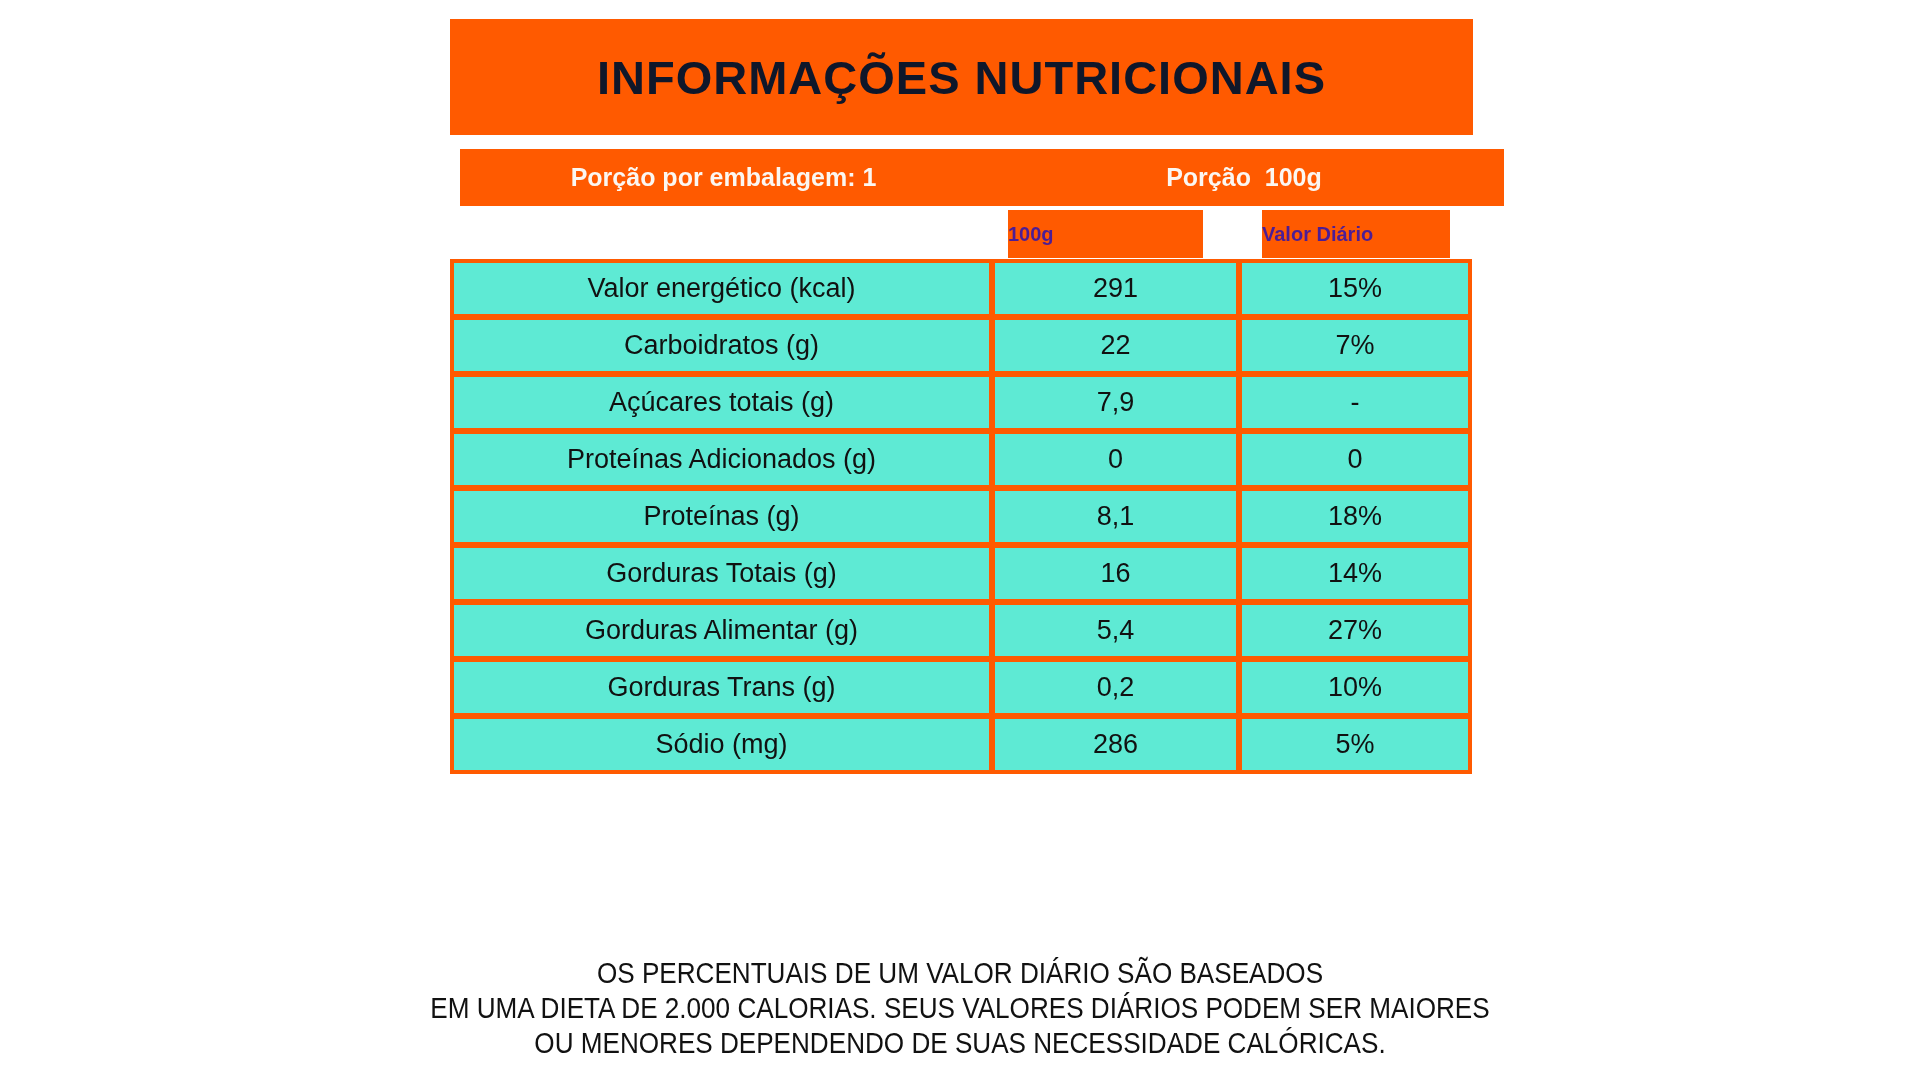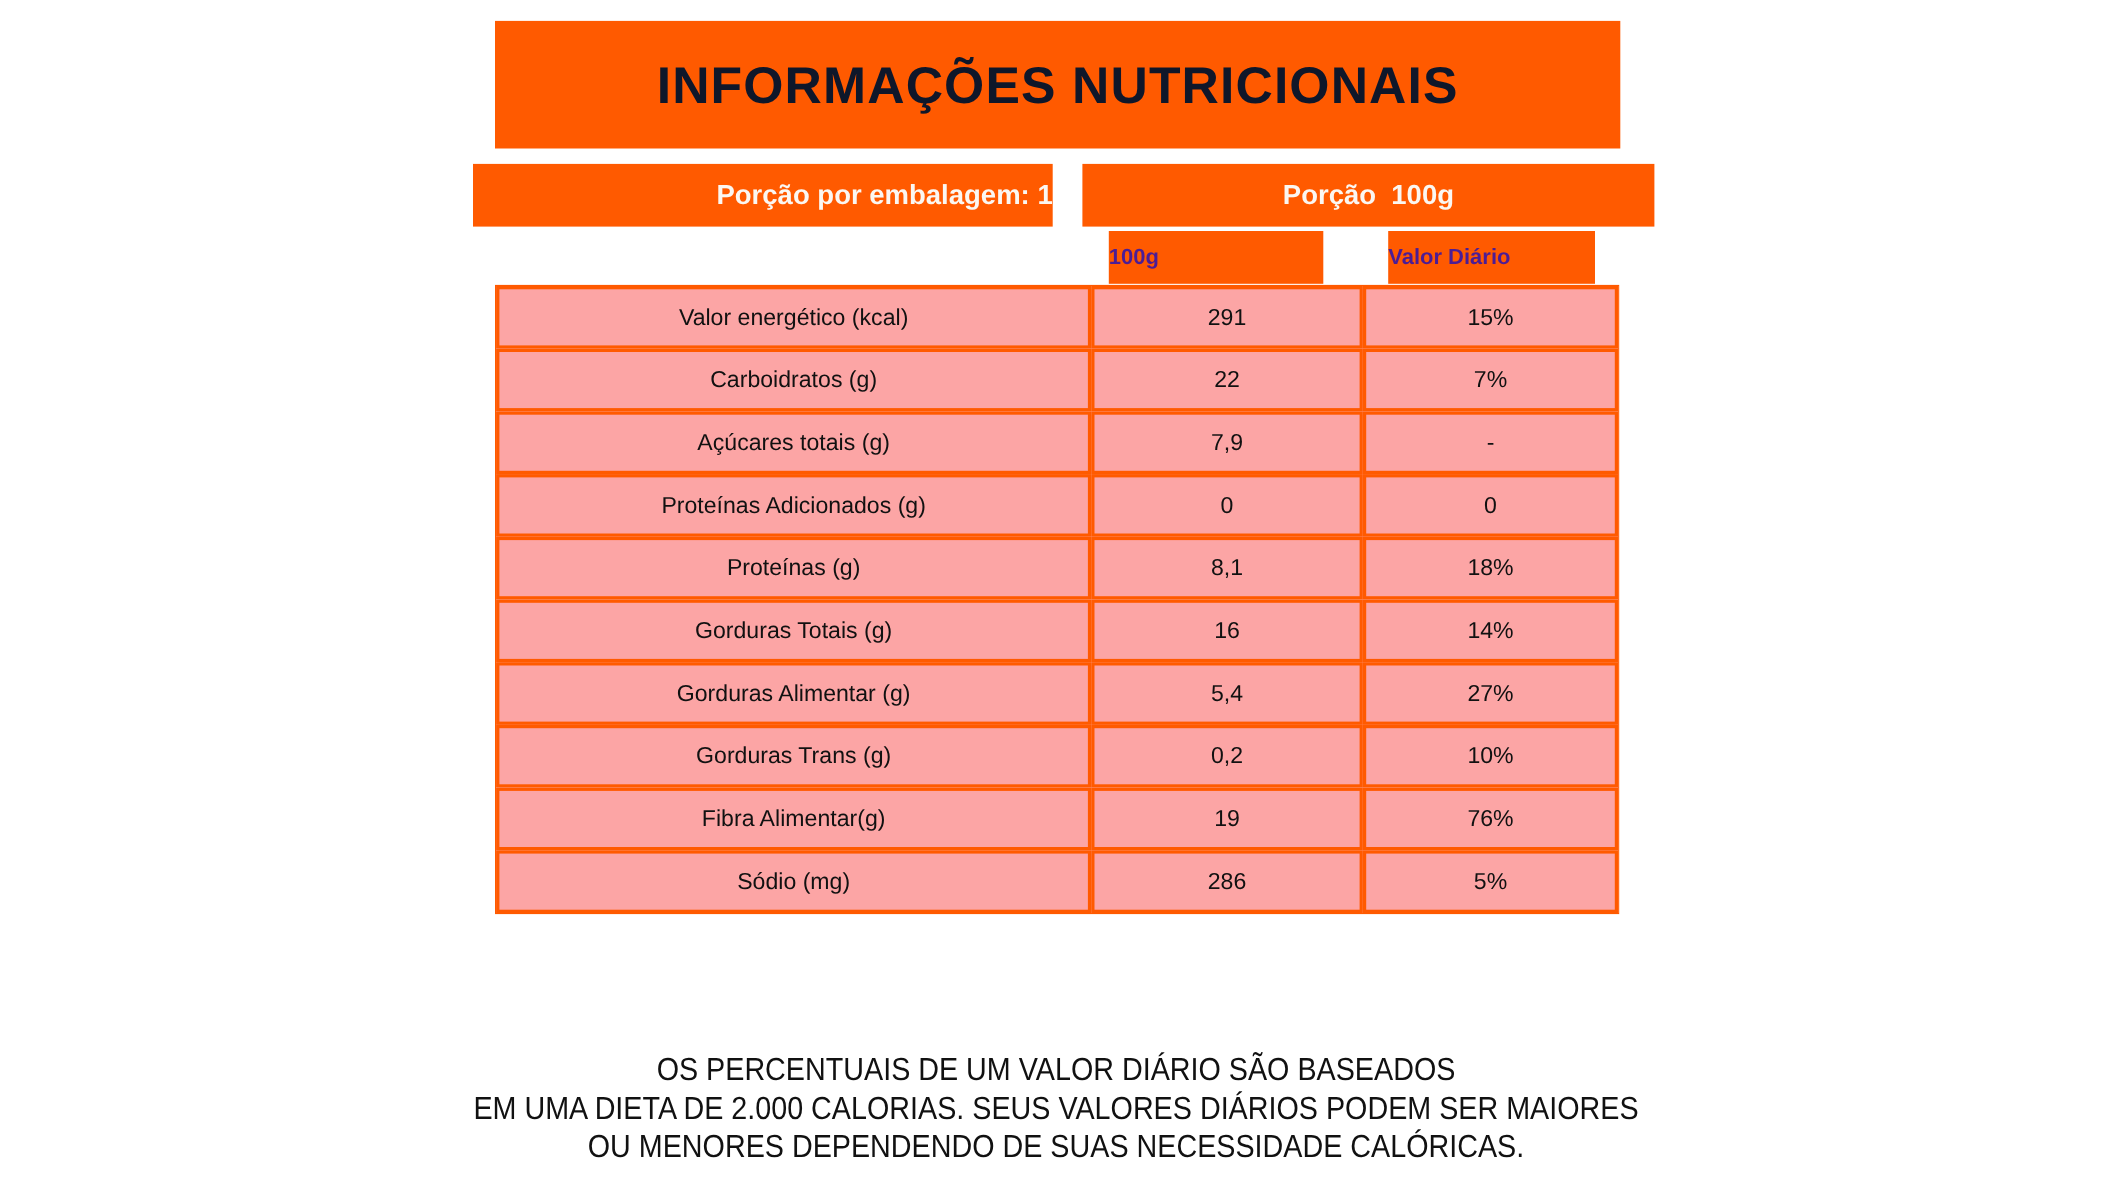--- a/index.html
+++ b/index.html
@@ -33,21 +33,21 @@
 
   
   .hdr-box {
     position: absolute;
     top: 149px; height: 57px;
     display: flex; align-items: center; justify-content: center;
     color: #FBF7F2;
     font-size: 25px;
     font-weight: bold;
   }
-  .hdr-left  { left: 430px; width: 527px; justify-content: flex-end; }
+  .hdr-left  { left: 460px; width: 527px; }
   .hdr-right { left: 984px; width: 520px; white-space: pre; }
 
   
   .col-box {
     position: absolute;
     top: 210px; height: 48px;
     display: flex; align-items: center; justify-content: flex-start;
     color: #4c1d95;
     font-size: 20px;
     font-weight: bold;
@@ -60,27 +60,27 @@
     position: absolute;
     left: 450px; top: 259px;
     width: 1020px;
     border-collapse: separate;
     border-spacing: 0;
     table-layout: fixed;
     border: 1px solid #FF5A00;
   }
   .ntable td {
     border: 3px solid #FF5A00;
-    background: #fca5a5;
+    background: #5eead4;
     height: 51px;
     padding: 0;
     text-align: center;
     vertical-align: middle;
     color: #111111;
-    font-size: 21px;
+    font-size: 27px;
     overflow: hidden;
   }
 
   
   .footer {
     position: absolute;
     left: 0; top: 956px;
     width: 1920px;
     text-align: center;
     color: #111111;
@@ -154,25 +154,20 @@
     <td>Gorduras Alimentar (g)</td>
     <td>5,4</td>
     <td>27%</td>
   </tr>
         <tr>
     <td>Gorduras Trans (g)</td>
     <td>0,2</td>
     <td>10%</td>
   </tr>
         <tr>
-    <td>Fibra Alimentar(g)</td>
-    <td>19</td>
-    <td>76%</td>
-  </tr>
-        <tr>
     <td>Sódio (mg)</td>
     <td>286</td>
     <td>5%</td>
   </tr>
       </tbody>
   </table>
 
   <div class="footer">
     <div>OS PERCENTUAIS DE UM VALOR DIÁRIO SÃO BASEADOS</div>
     <div>EM UMA DIETA DE 2.000 CALORIAS. SEUS VALORES DIÁRIOS PODEM SER MAIORES</div>

